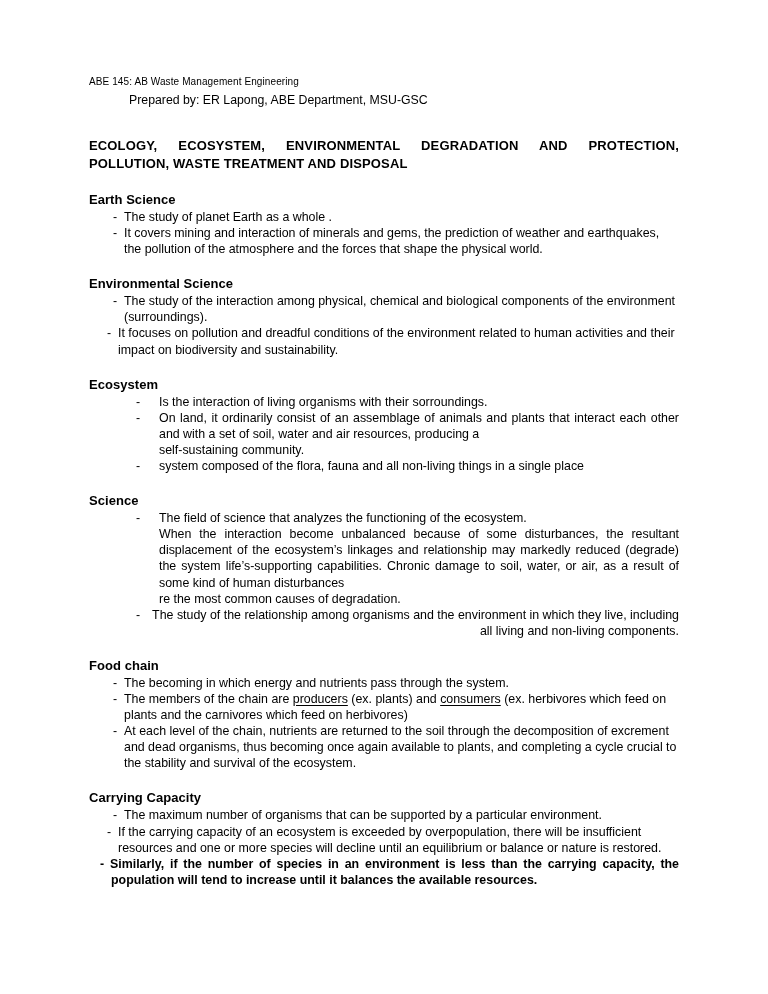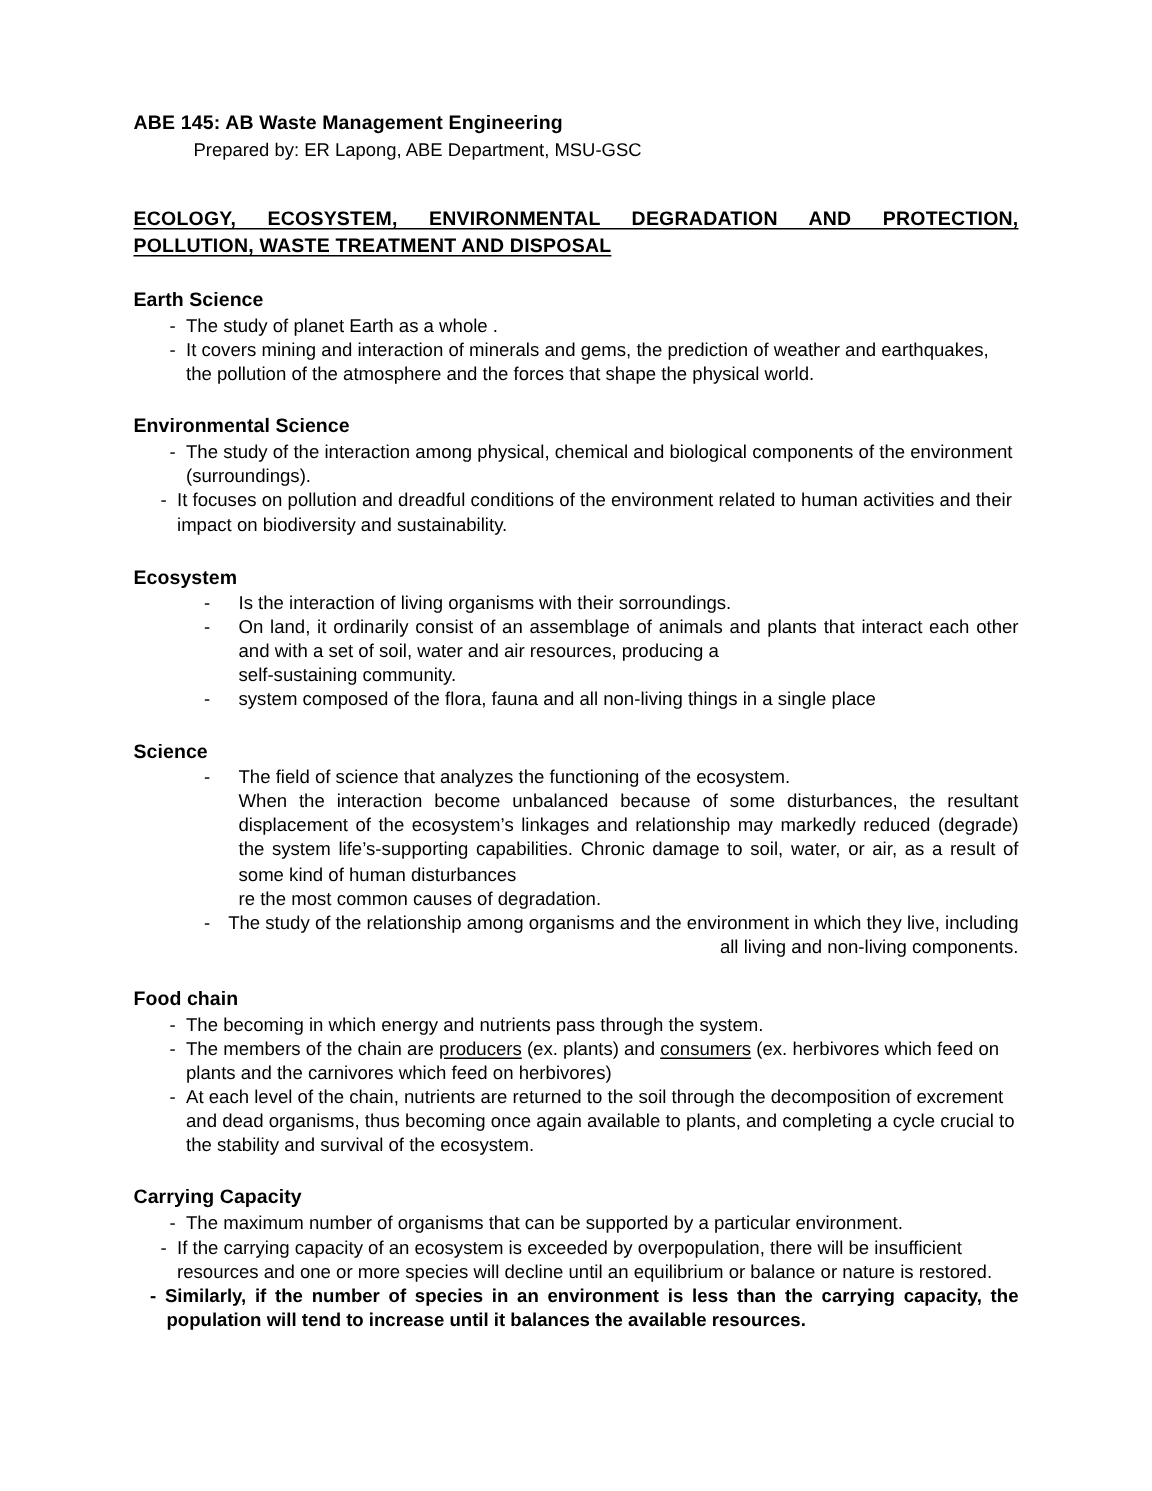--- a/index.html
+++ b/index.html
@@ -24,22 +24,22 @@
   }
   .content {
     position: absolute;
     left: 89px;
     top: 74px;
     width: 590px;
   }
 
   
   .doc-title {
-    font-size: 13px;
-    font-weight: bold;
+    font-size: 10px;
+    font-weight: normal;
     line-height: 16px;
     letter-spacing: 0.1px;
   }
   .doc-subtitle {
     font-size: 12.3px;
     font-weight: normal;
     line-height: 16px;
     margin-top: 2px;
     margin-left: 40px;
   }
@@ -49,21 +49,20 @@
     margin-top: 29px;
     font-size: 13px;
     font-weight: bold;
     line-height: 18px;
     text-align: justify;
     text-justify: inter-word;
     letter-spacing: 0.15px;
   }
   .banner .bline {
     display: block;
-    text-decoration: underline;
     text-underline-offset: 2px;
   }
   .banner .bline.just {
     text-align: justify;
     text-align-last: justify;
   }
 
   
   .section { margin-top: 19px; }
 

